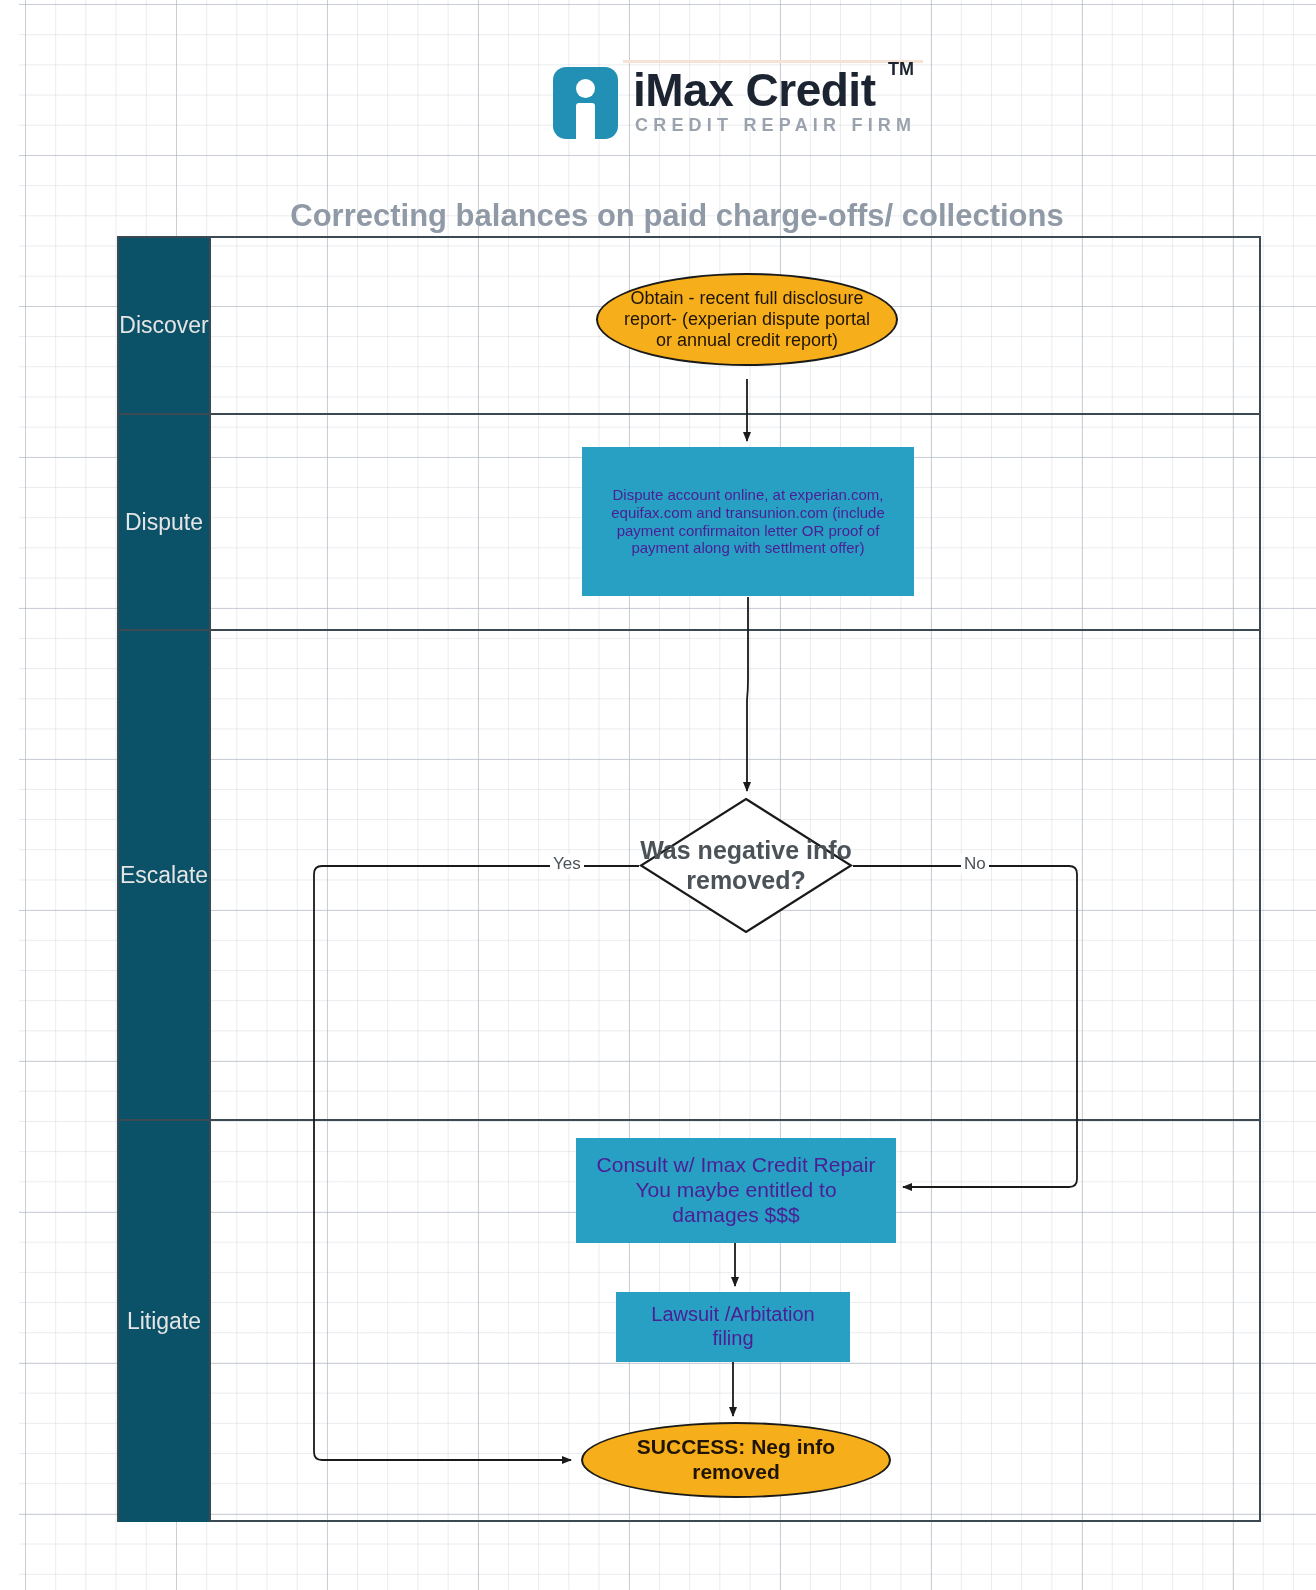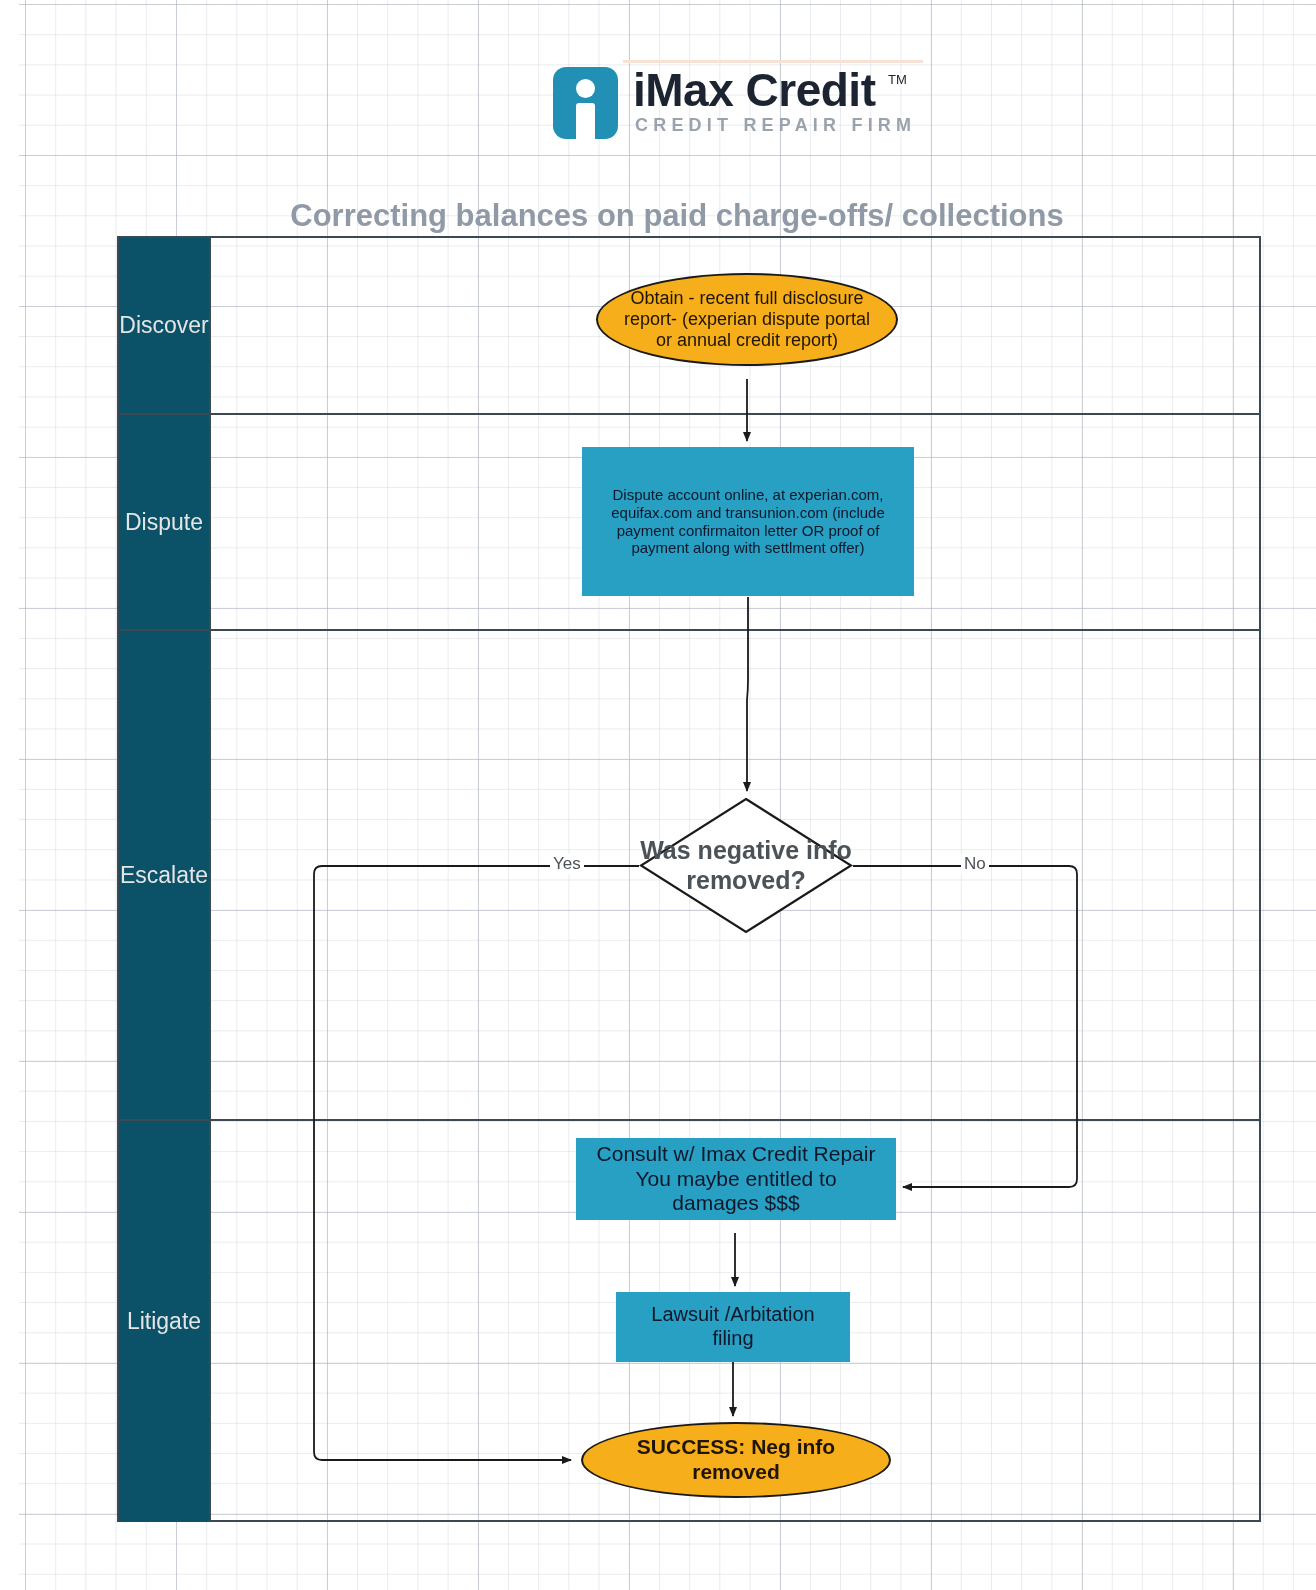--- a/index.html
+++ b/index.html
@@ -57,23 +57,23 @@
     position: absolute;
     left: 90px; top: 8px;
     font-size: 46px;
     font-weight: bold;
     color: #1b2430;
     letter-spacing: -0.5px;
     white-space: nowrap;
   }
   #logo-tm {
     position: absolute;
-    left: 345px; top: 17px;
-    font-size: 13px;
-    font-weight: normal;
+    left: 345px; top: 4px;
+    font-size: 18px;
+    font-weight: bold;
     color: #1b2430;
   }
   #logo-tagline {
     position: absolute;
     left: 92px; top: 60px;
     font-size: 18px;
     font-weight: bold;
     letter-spacing: 5.2px;
     color: #9aa3ad;
     white-space: nowrap;
@@ -137,21 +137,21 @@
   }
   .node-ellipse {
     background: #f6af1a;
     border: 2px solid #1a1a1a;
     border-radius: 50%;
     color: #1f1405;
   }
   .node-box {
     background: #27a0c4;
     border: none;
-    color: #0f172a;
+    color: #4c1d95;
   }
   .node-diamond-wrap { position: absolute; }
   .node-diamond-wrap svg { position: absolute; left: 0; top: 0; }
   .node-diamond-label {
     position: absolute;
     left: 0; top: 0; width: 100%; height: 100%;
     display: flex; align-items: center; justify-content: center;
     text-align: center;
     font-size: 25px; font-weight: bold;
     color: #4b5258;
@@ -163,21 +163,21 @@
     font-size: 18px; padding: 0 18px;
   }
   #node-dispute {
     left: 563px; top: 447px; width: 332px; height: 149px;
     font-size: 15px; padding: 0 14px;
   }
   #node-diamond-wrap {
     left: 620px; top: 797px; width: 214px; height: 137px;
   }
   #node-consult {
-    left: 557px; top: 1138px; width: 320px; height: 82px;
+    left: 557px; top: 1138px; width: 320px; height: 105px;
     font-size: 21px; padding: 0 14px;
   }
   #node-lawsuit {
     left: 597px; top: 1292px; width: 234px; height: 70px;
     font-size: 20px; padding: 0 14px;
   }
   #node-success {
     left: 562px; top: 1422px; width: 310px; height: 76px;
     font-size: 21px; font-weight: bold; padding: 0 22px;
   }

